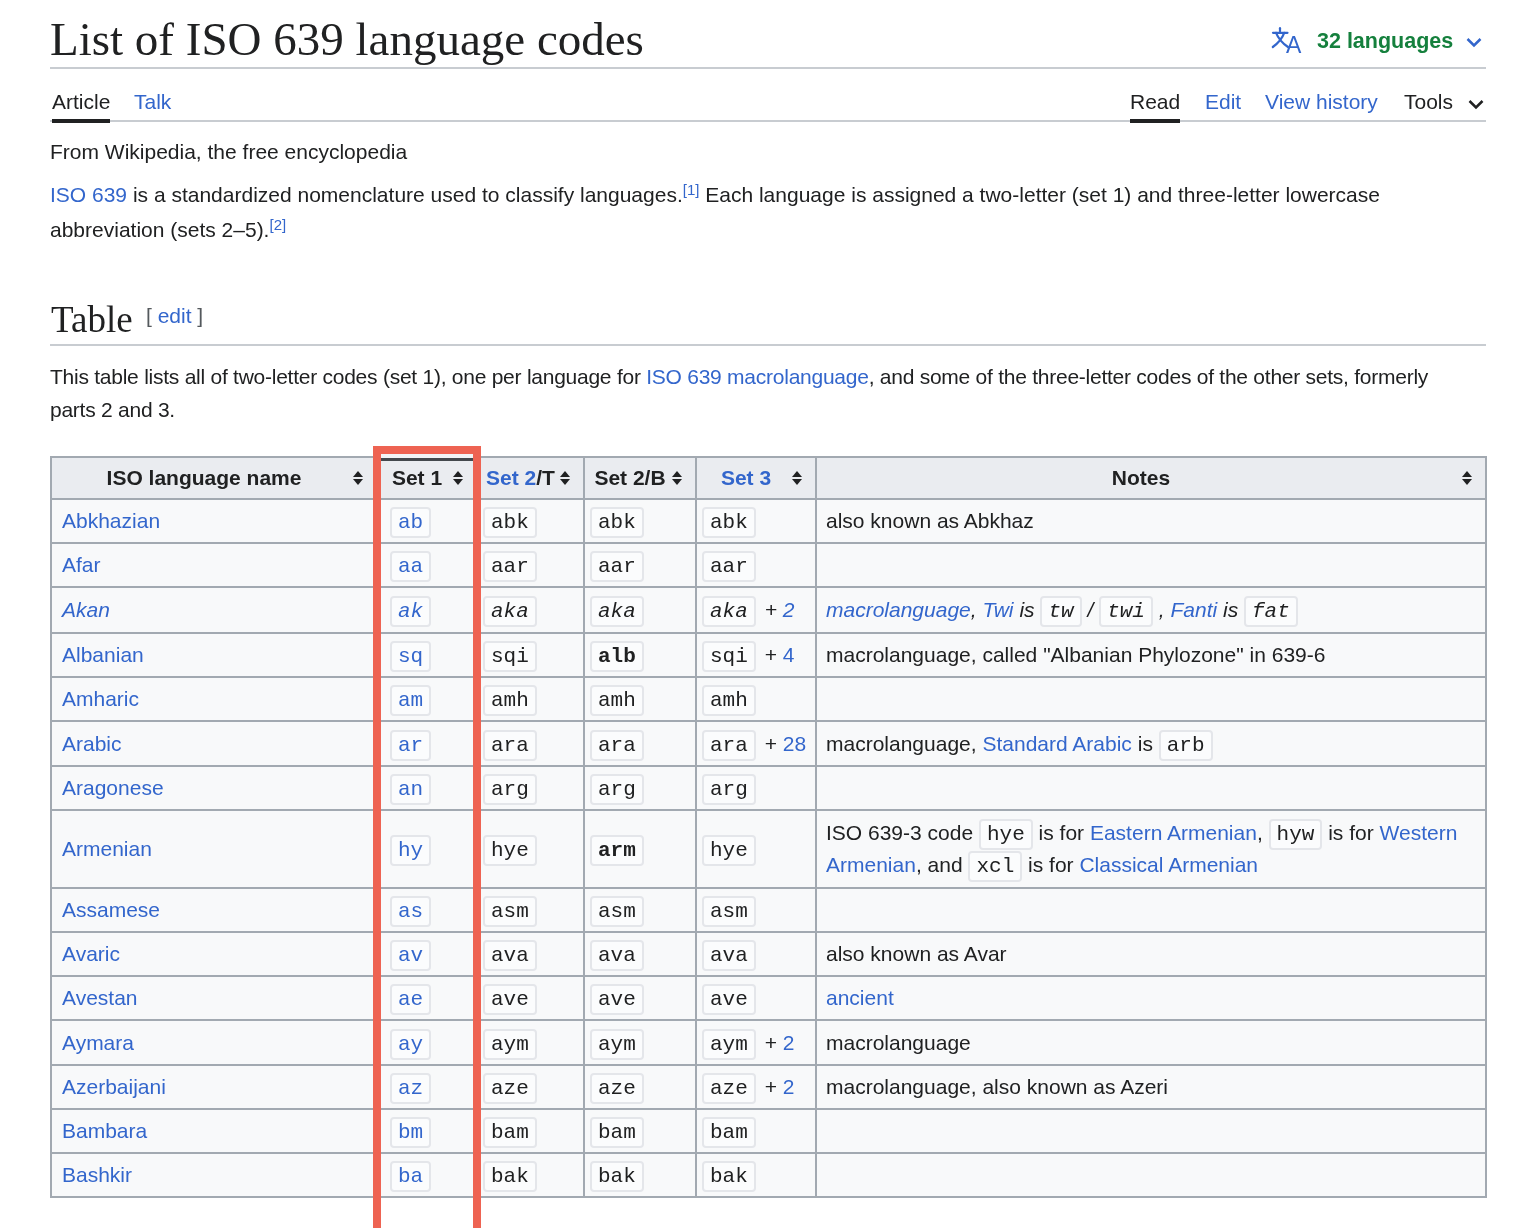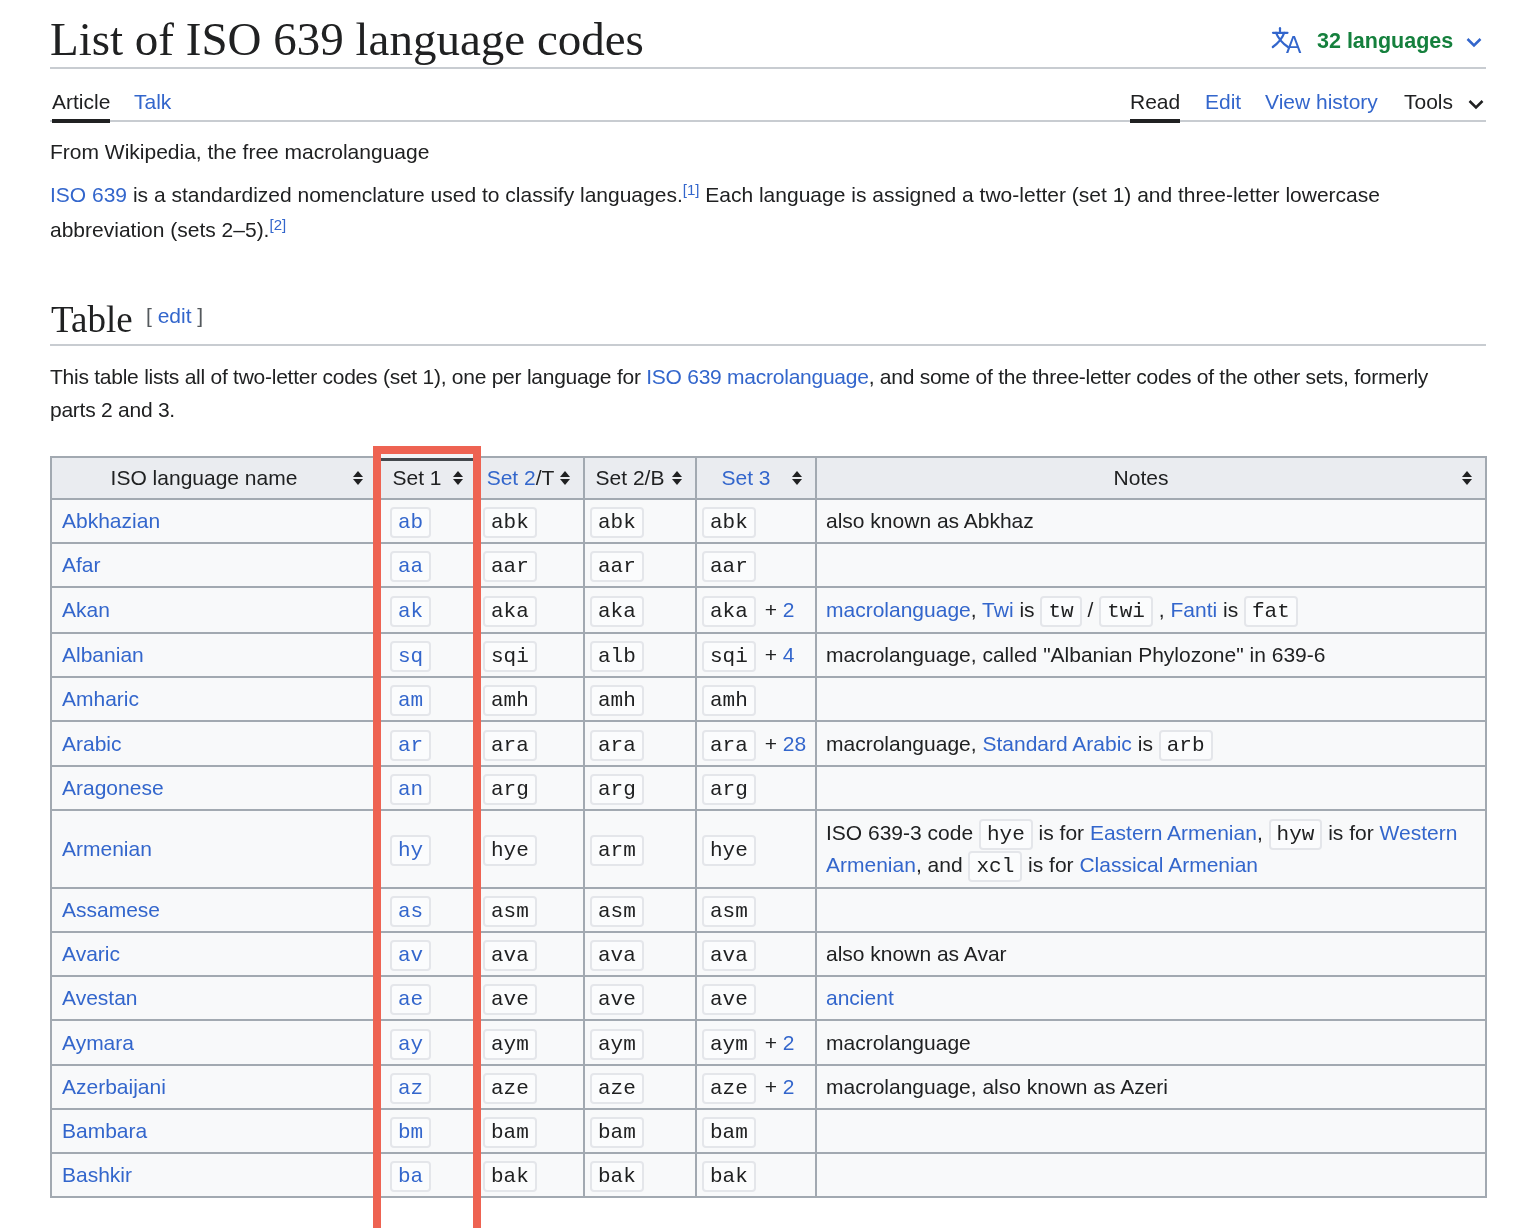--- a/index.html
+++ b/index.html
@@ -36,41 +36,41 @@
 
 
 #h2t { position:absolute; left:51px; top:298px; font-size:37px; }
 #h2edit { position:absolute; left:146px; top:304px; font-size:21px; color:#54595d; }
 #h2edit a { color:#36c; }
 #h2rule { position:absolute; left:50px; right:50px; top:344px; height:2px; background:#c8ccd1; }
 
 
 #tbl { position:absolute; left:50px; top:456px; border-collapse:collapse; table-layout:fixed; width:1437px; background:#f8f9fa; font-size:21px; }
 #tbl th, #tbl td { border:2px solid #a2a9b1; }
-#tbl th { background:#eaecf0; font-weight:400; font-size:21px; text-align:center; position:relative; padding:0 26px 0 6px; height:40px; white-space:nowrap; }
+#tbl th { background:#eaecf0; font-weight:700; font-size:21px; text-align:center; position:relative; padding:0 26px 0 6px; height:40px; white-space:nowrap; }
 #tbl td { padding:5px 9px; height:32px; line-height:32px; vertical-align:middle; }
 #tbl td.c { padding-left:12px; white-space:nowrap; }
 #tbl td.m { padding-left:5px; white-space:nowrap; }
 #tbl td.n { padding-left:10px; white-space:nowrap; }
 #tbl td.w { padding-top:6px; padding-bottom:6px; }
 col.c1 { width:326px; }
 col.c2 { width:100px; }
 col.c3 { width:107px; }
 col.c4 { width:112px; }
 col.c5 { width:120px; }
 col.c6 { width:670px; }
 .sort { position:absolute; right:13px; top:50%; margin-top:-7px; width:10px; height:14px; }
 .sort i { display:block; width:0; height:0; border-left:5px solid transparent; border-right:5px solid transparent; }
 .sort .u { border-bottom:6px solid #202122; margin-bottom:2px; }
 .sort .d { border-top:6px solid #202122; }
 code { font-family:"Liberation Mono", monospace; font-size:21px; line-height:22px; background:#fbfcfd; border:2px solid #e4e6ea; border-radius:4px; padding:2px 6px; white-space:nowrap; }
-code.b { font-weight:400; }
+code.b { font-weight:700; }
 .plus { color:#202122; margin-left:3px; } .plus a { color:#36c; }
 #tbl tr.x1 td { padding-top:6px; }
-#tbl tr.x2 td { padding-top:6px; padding-bottom:6px; }
+#tbl tr.x2 td { padding-top:6px; padding-bottom:6px;font-style:italic; }
 
 
 #redbox { position:absolute; left:373px; top:446px; width:92px; height:774px; border:8px solid #ee6352; }
 #whitecap { position:absolute; left:381px; top:454px; width:92px; height:4px; background:#f2f4f6; }
 #darkstrip { position:absolute; left:381px; top:458px; width:92px; height:3px; background:#43474c; }
 </style>
 </head>
 <body>
 <div id="h1t" class="serif">List of ISO 639 language codes</div>
 <div id="h1rule"></div>
@@ -92,21 +92,21 @@
 <path d="M10 1.2 v3"></path>
 <path d="M3 5.8 h14.5"></path>
 <path d="M14.2 5.8 Q11.5 13.5 2.8 20"></path>
 <path d="M6.1 5.8 Q9.3 14 18 20"></path>
 </g>
 <text x="16" y="25.5" font-size="23" fill="#36c" font-family="Liberation Sans">A</text>
 </svg>
 <svg id="langChev" width="18" height="18" viewBox="0 0 18 18">
     <path d="M2.5 6 L9 12.5 L15.5 6" fill="none" stroke="#36c" stroke-width="2.5"></path>
   </svg>
-<div id="tagline">From Wikipedia, the free macrolanguage</div>
+<div id="tagline">From Wikipedia, the free encyclopedia</div>
 
 <div id="p1" class="para"><a>ISO 639</a> is a standardized nomenclature used to classify languages.<sup><a>[1]</a></sup> Each language is assigned a two-letter (set 1) and three-letter lowercase abbreviation (sets 2–5).<sup><a>[2]</a></sup></div>
 
 <div id="h2t" class="serif">Table</div>
 <div id="h2edit">[ <a>edit</a> ]</div>
 <div id="h2rule"></div>
 
 <div id="p2" class="para">This table lists all of two-letter codes (set 1), one per language for <a>ISO 639 macrolanguage</a>, and some of the three-letter codes of the other sets, formerly parts 2 and 3.</div>
 
 <table id="tbl">

